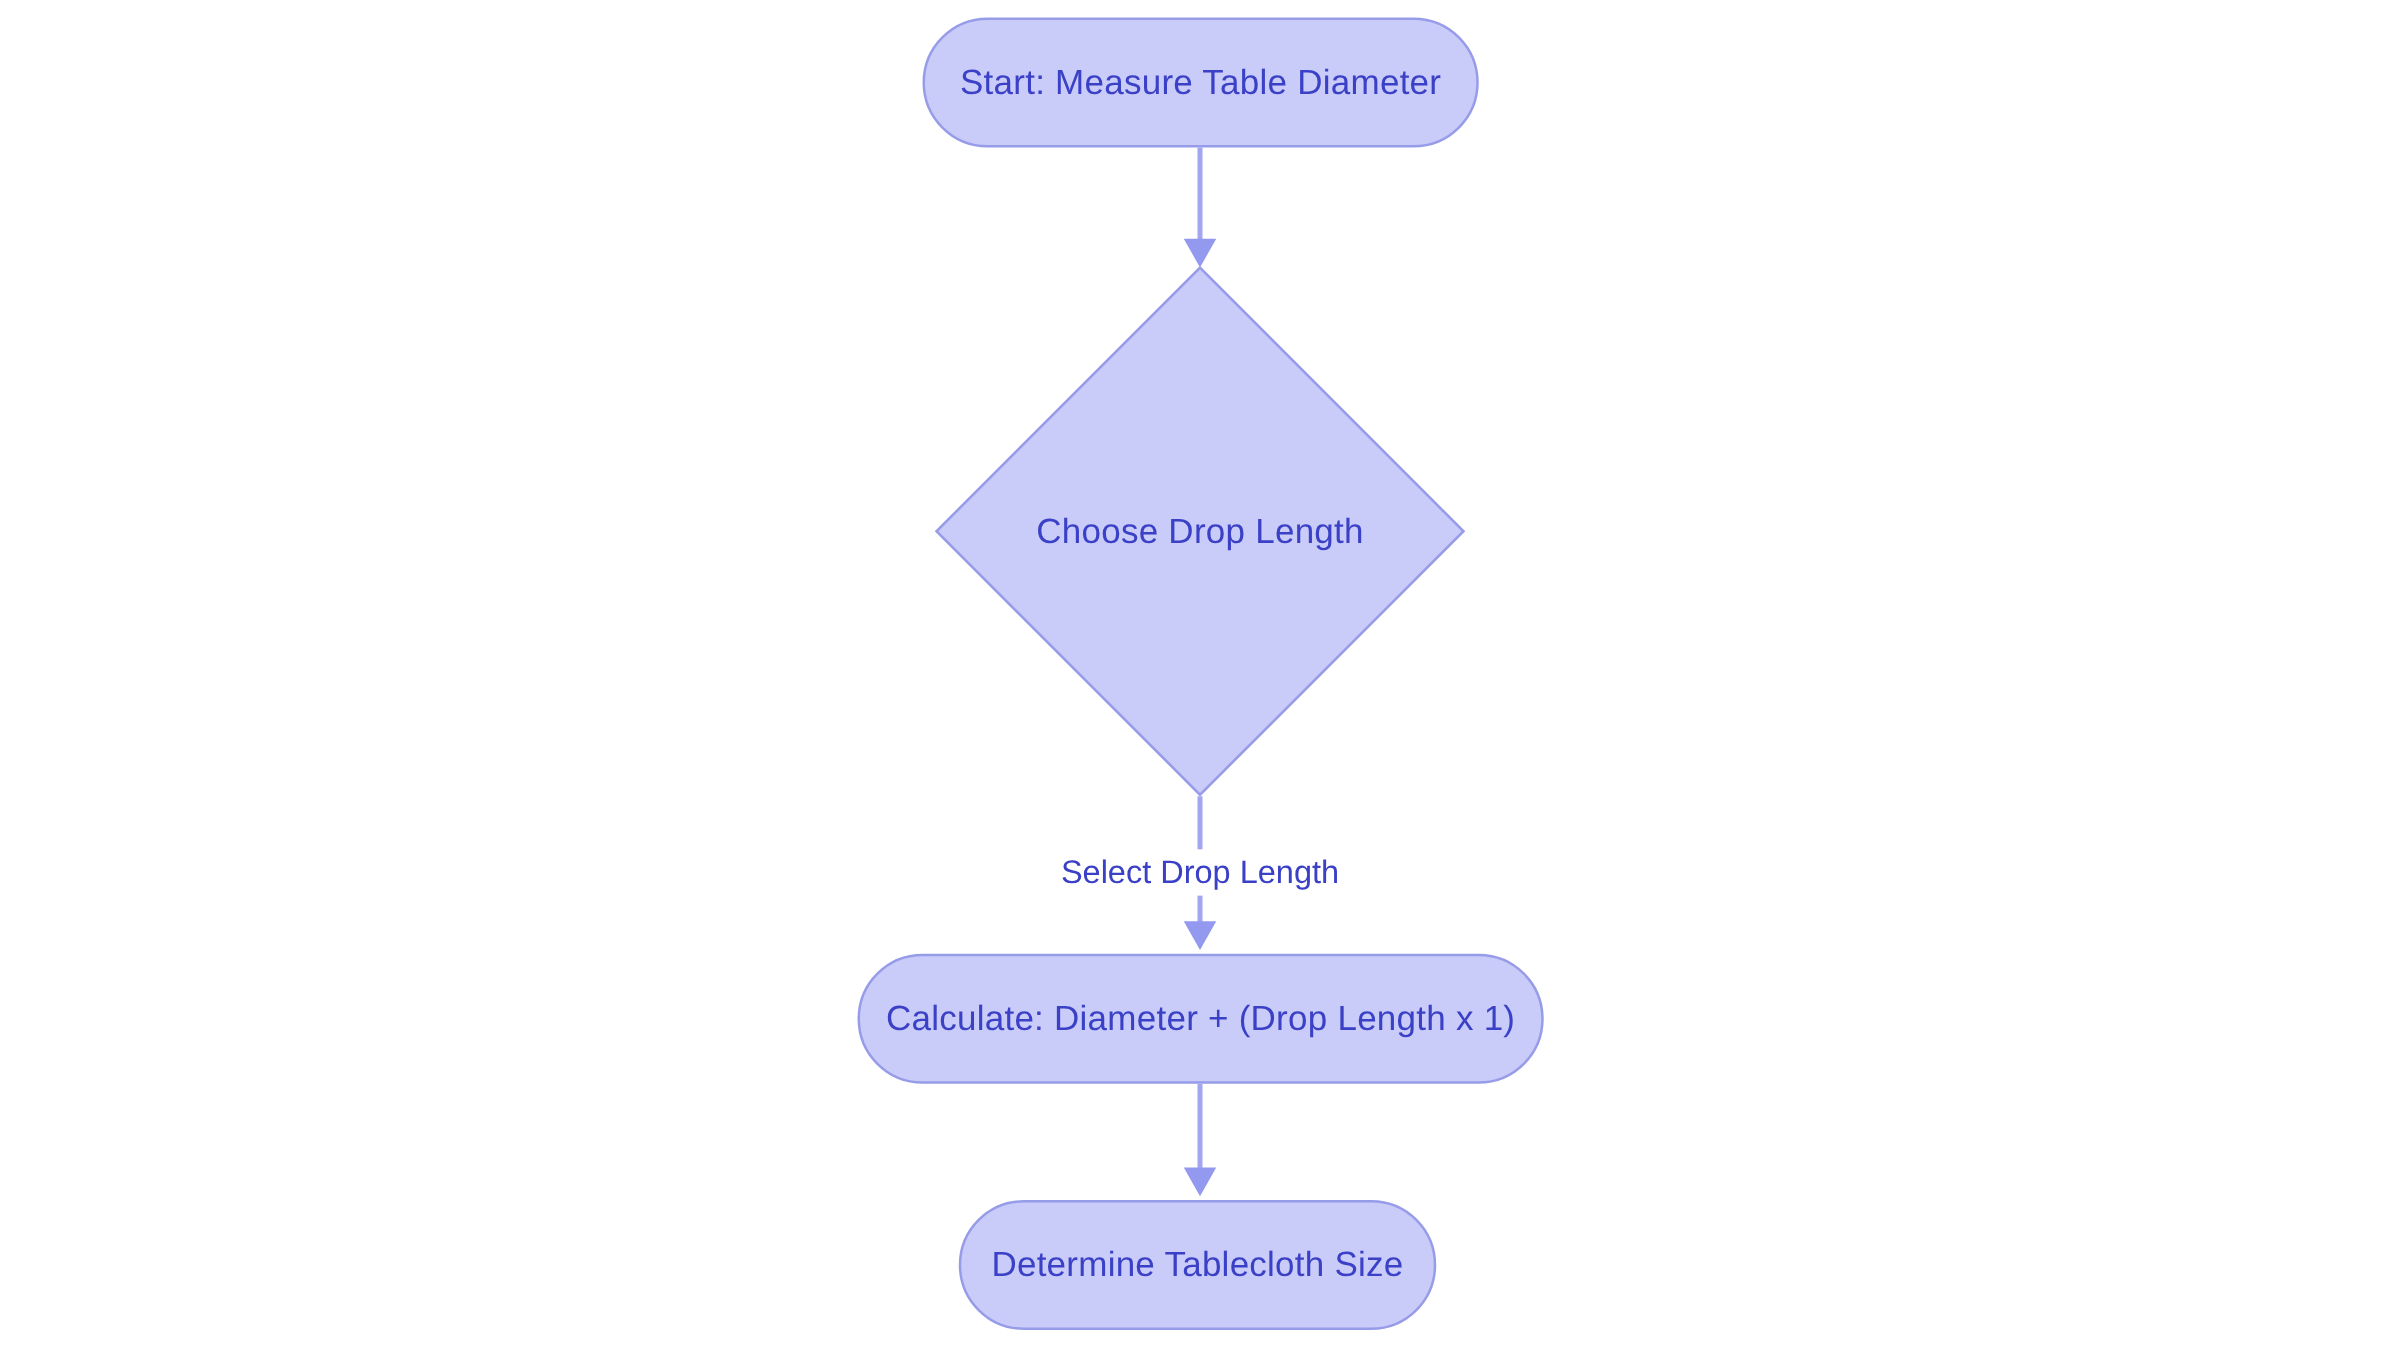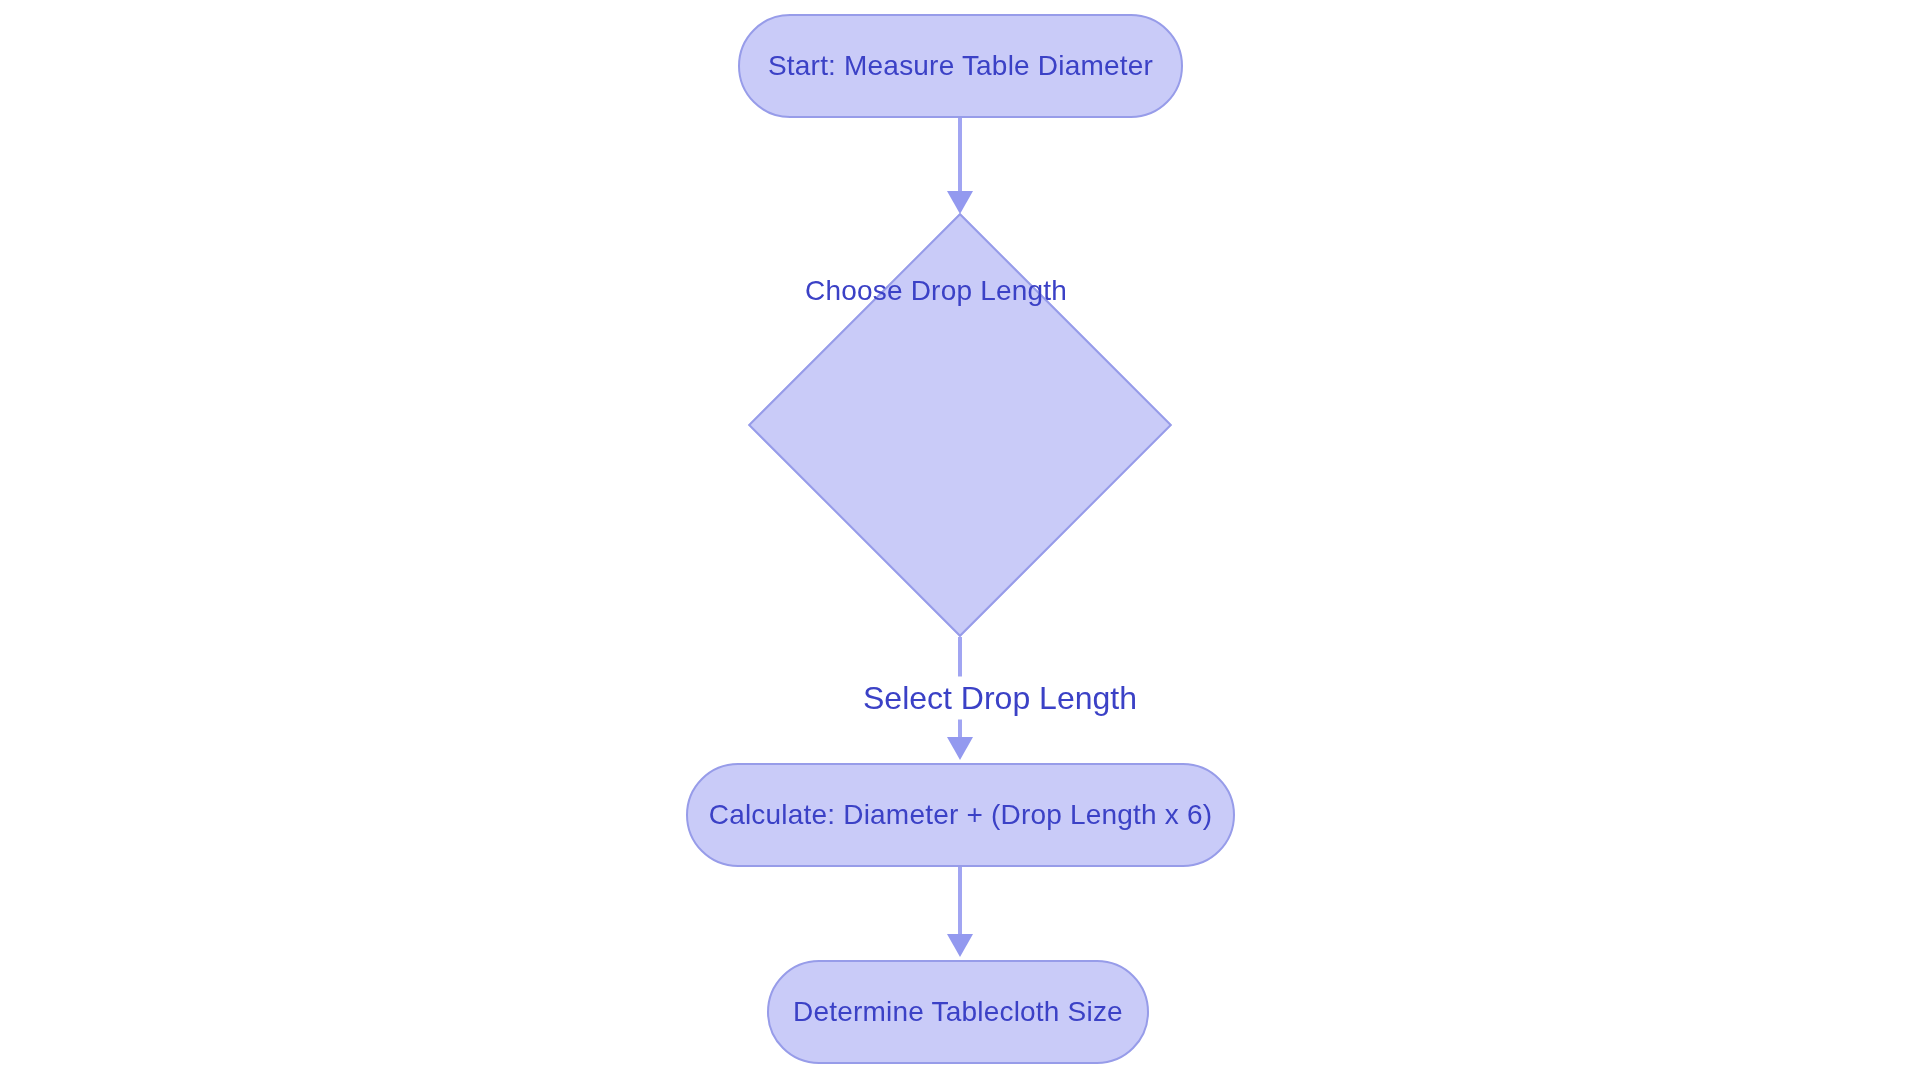--- a/index.html
+++ b/index.html
@@ -41,26 +41,26 @@
     top: 275px;
     width: 300px;
     height: 300px;
     box-sizing: border-box;
     background: var(--node-fill, #c9cbf8);
     border: 2px solid var(--node-border, #979ce9);
     transform: rotate(45deg);
   }
   .diamond-label-box {
     position: absolute;
-    left: 786px;
+    left: 810px;
     top: 275px;
     width: 300px;
     height: 300px;
     display: flex;
-    align-items: flex-start;
+    align-items: center;
     justify-content: center;
   }
   .edge-stem {
     position: absolute;
     left: 958px;
     width: 4px;
     background: var(--edge-color, #a1a5f2);
   }
   #stem-1 { top: 118px; height: 76px; }
   #stem-2 { top: 637px; height: 103px; }
@@ -80,23 +80,22 @@
   #head-3 { top: 934px; }
 
   .edge-label {
     position: absolute;
     left: 960px;
     top: 698px;
     transform: translate(-50%, -50%);
     background: var(--label-bg, #ffffff);
     padding: 3px 8px;
     color: var(--text-color, #3b41c6);
-    font-size: 32px;
+    font-size: 26px;
     white-space: nowrap;
-    margin-left: 40px;
   }
 </style>
 </head>
 <body>
 
 <div class="canvas" style="--page-bg: #ffffff; --node-fill: #c9cbf8; --node-border: #979ce9; --edge-color: #a1a5f2; --arrow-color: #9399ef; --text-color: #3b41c6; --label-bg: #ffffff;">
 
   <div class="stadium" id="node-start">
     <span class="node-label-text">Start: Measure Table Diameter</span>
   </div>
@@ -107,21 +106,21 @@
   <div class="diamond-shape"></div>
   <div class="diamond-label-box">
     <span class="node-label-text">Choose Drop Length</span>
   </div>
 
   <div class="edge-stem" id="stem-2"></div>
   <div class="arrowhead" id="head-2"></div>
   <div class="edge-label">Select Drop Length</div>
 
   <div class="stadium" id="node-calculate">
-    <span class="node-label-text">Calculate: Diameter + (Drop Length x 6)</span>
+    <span class="node-label-text">Calculate: Diameter + (Drop Length x 1)</span>
   </div>
 
   <div class="edge-stem" id="stem-3"></div>
   <div class="arrowhead" id="head-3"></div>
 
   <div class="stadium" id="node-determine">
     <span class="node-label-text">Determine Tablecloth Size</span>
   </div>
 
 </div>

